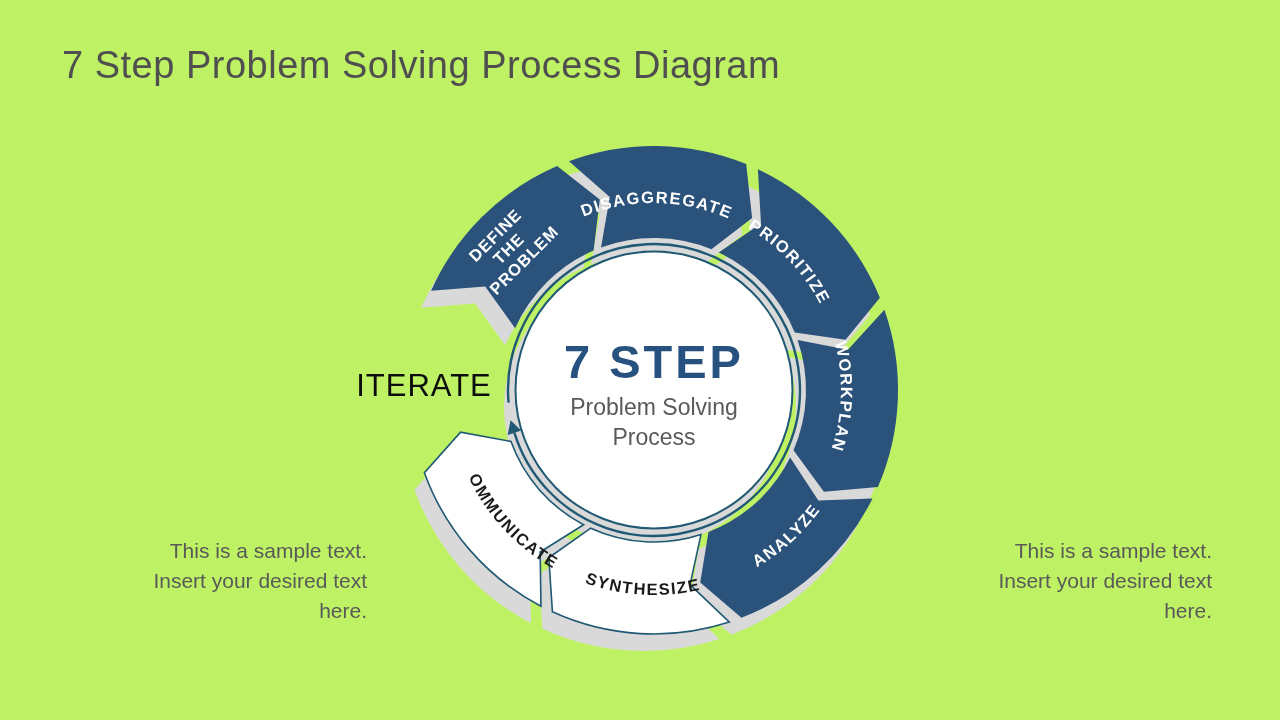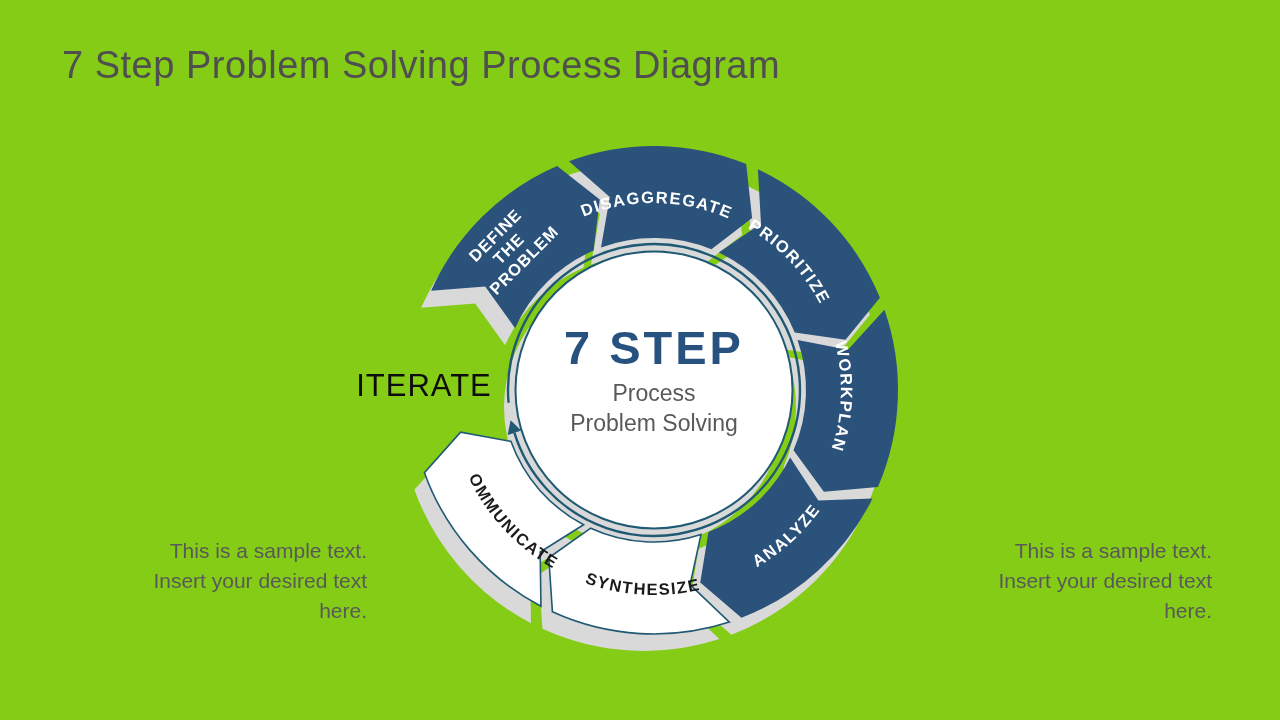--- a/index.html
+++ b/index.html
@@ -1,20 +1,20 @@
 <!DOCTYPE html>
 <html><head>
 <meta charset="utf-8">
 <style>
   html,body{margin:0;padding:0;background:#ffffff;}
-  .slide{position:relative;width:1280px;height:720px;background:#84cc16;overflow:hidden;
+  .slide{position:relative;width:1280px;height:720px;background:#bef264;overflow:hidden;
          font-family:"Liberation Sans", sans-serif;}
   .title{position:absolute;left:62px;top:44px;font-size:38px;font-weight:400;
          color:#4f4f4f;letter-spacing:0.5px;}
-  .center-block{position:absolute;left:529px;top:324px;width:250px;text-align:center;}
+  .center-block{position:absolute;left:529px;top:338px;width:250px;text-align:center;}
   .center-heading{font-size:47px;font-weight:700;color:#27517e;letter-spacing:3px;line-height:1.0;}
   .center-sub{margin-top:8px;font-size:23px;color:#595959;line-height:1.3;}
   .iterate{position:absolute;left:344px;top:368px;width:160px;text-align:center;
            font-size:31px;font-weight:400;color:#0d0d0d;letter-spacing:1px;}
   .note{position:absolute;top:536px;width:300px;text-align:right;
         font-size:21px;color:#595959;line-height:1.42;}
   .note.left{left:67px;}
   .note.right{left:912px;}
   svg text{font-family:"Liberation Sans", sans-serif;}
   .seg-label{font-size:16.5px;font-weight:700;letter-spacing:1.5px;}
@@ -86,22 +86,22 @@
     <text class="seg-label dark">
       <textPath href="#tp-ccw" startOffset="12.4%" text-anchor="middle">COMMUNICATE</textPath>
     </text>
   </svg>
 
   <div class="iterate">ITERATE</div>
 
   <div class="center-block">
     <div class="center-heading">7 STEP</div>
     <div class="center-sub">
+      <div>Problem Solving</div>
       <div>Process</div>
-      <div>Problem Solving</div>
     </div>
   </div>
 
   <div class="note left">
     <div>This is a sample text.</div>
     <div>Insert your desired text</div>
     <div>here.</div>
   </div>
 
   <div class="note right">

